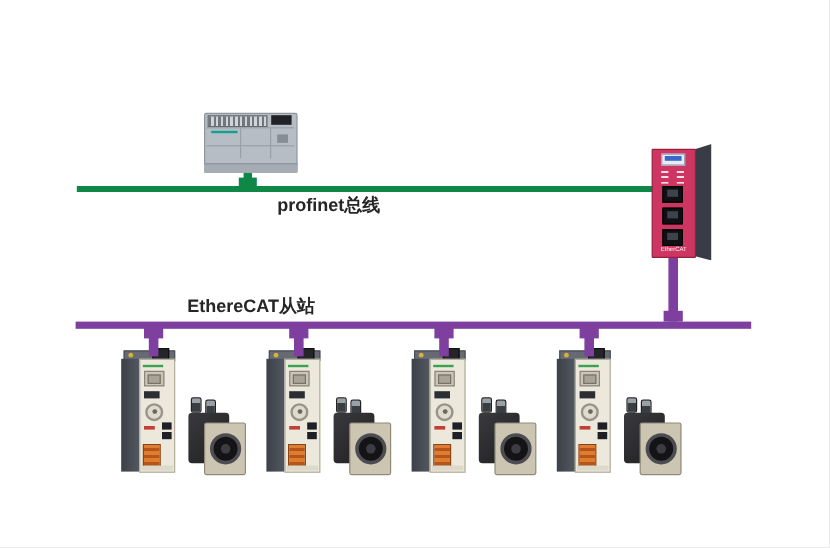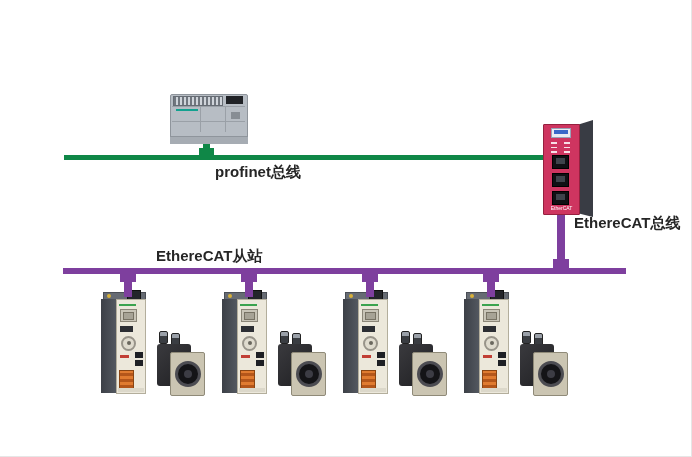--- a/index.html
+++ b/index.html
@@ -2,21 +2,21 @@
 <html><head>
 <meta charset="utf-8">
 <style>
   html,body{margin:0;padding:0;background:#fff;}
   #canvas{
     position:relative;width:692px;height:457px;background:#ffffff;overflow:hidden;
     font-family:"Liberation Sans","DejaVu Sans",sans-serif;
     border-right:1px solid #e6e6e6;border-bottom:1px solid #e6e6e6;box-sizing:border-box;
   }
   .lbl{position:absolute;font-weight:700;color:#262626;font-size:15px;line-height:19px;white-space:nowrap;}
-  #lbl-profinet{left:168px;top:162px;width:180px;text-align:center;}
+  #lbl-profinet{left:184px;top:162px;width:180px;text-align:center;}
   #lbl-model{left:514px;top:101px;}
   #lbl-ecat-bus{left:574px;top:213px;}
   #lbl-slaves{left:156px;top:246px;}
 
   
   .bus-green{position:absolute;left:64px;top:155px;width:481px;height:5px;background:#0f8747;}
   .plc-stem{position:absolute;left:203px;top:139px;width:7px;height:11px;background:#0f8747;}
   .plc-tap{position:absolute;left:199px;top:148px;width:15px;height:8px;background:#0f8747;}
   .bus-purple{position:absolute;left:63px;top:268px;width:563px;height:6px;background:#7e3f9e;}
   .gw-line{position:absolute;left:557px;top:210px;width:8px;height:58px;background:#7e3f9e;}
@@ -126,21 +126,20 @@
         </div>
       <div class="gw-port p2">
           <div class="pi"></div>
         </div>
       <div class="gw-port p3">
           <div class="pi"></div>
         </div>
       <div class="gw-text">EtherCAT</div>
     </div>
   </div>
-  <div class="lbl" id="lbl-ecat-bus">EthereCAT总线</div>
 
   <div class="bus-purple"></div>
   <div class="lbl" id="lbl-slaves">EthereCAT从站</div>
 
   <div class="slave s1">
     <div class="s-tap"></div>
     <div class="s-line"></div>
     <div class="drive">
       <div class="d-top"></div>
       <div class="d-top-dot"></div>

